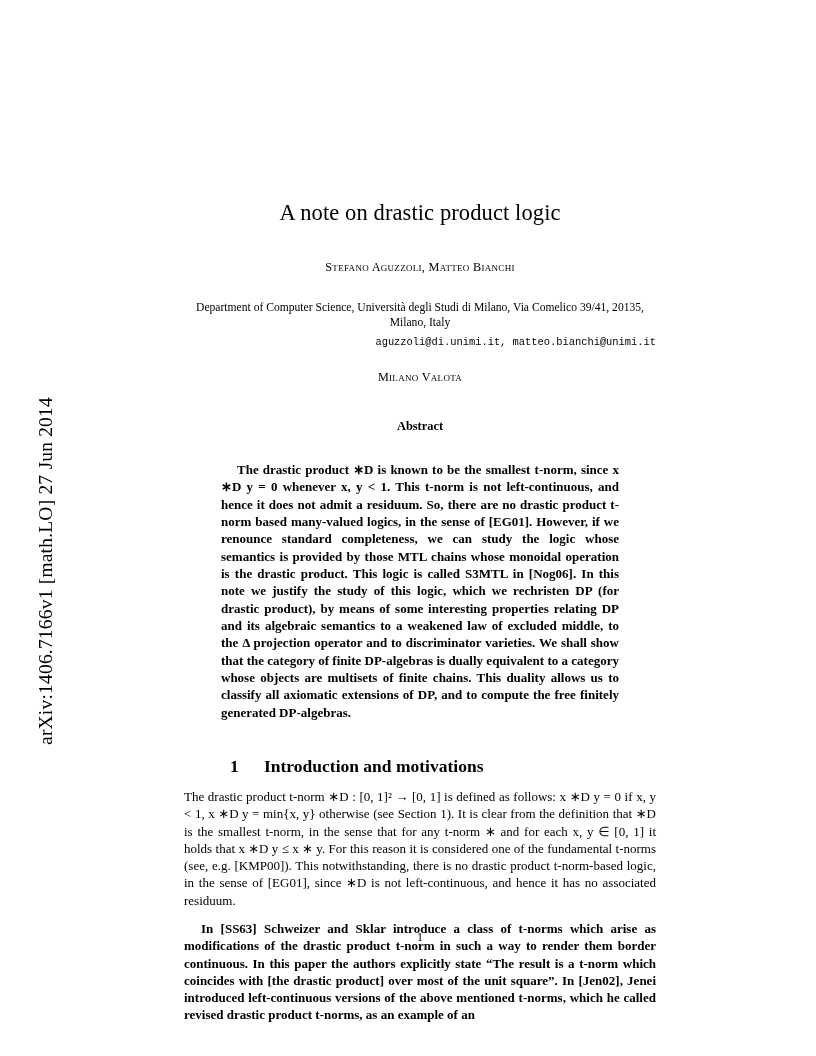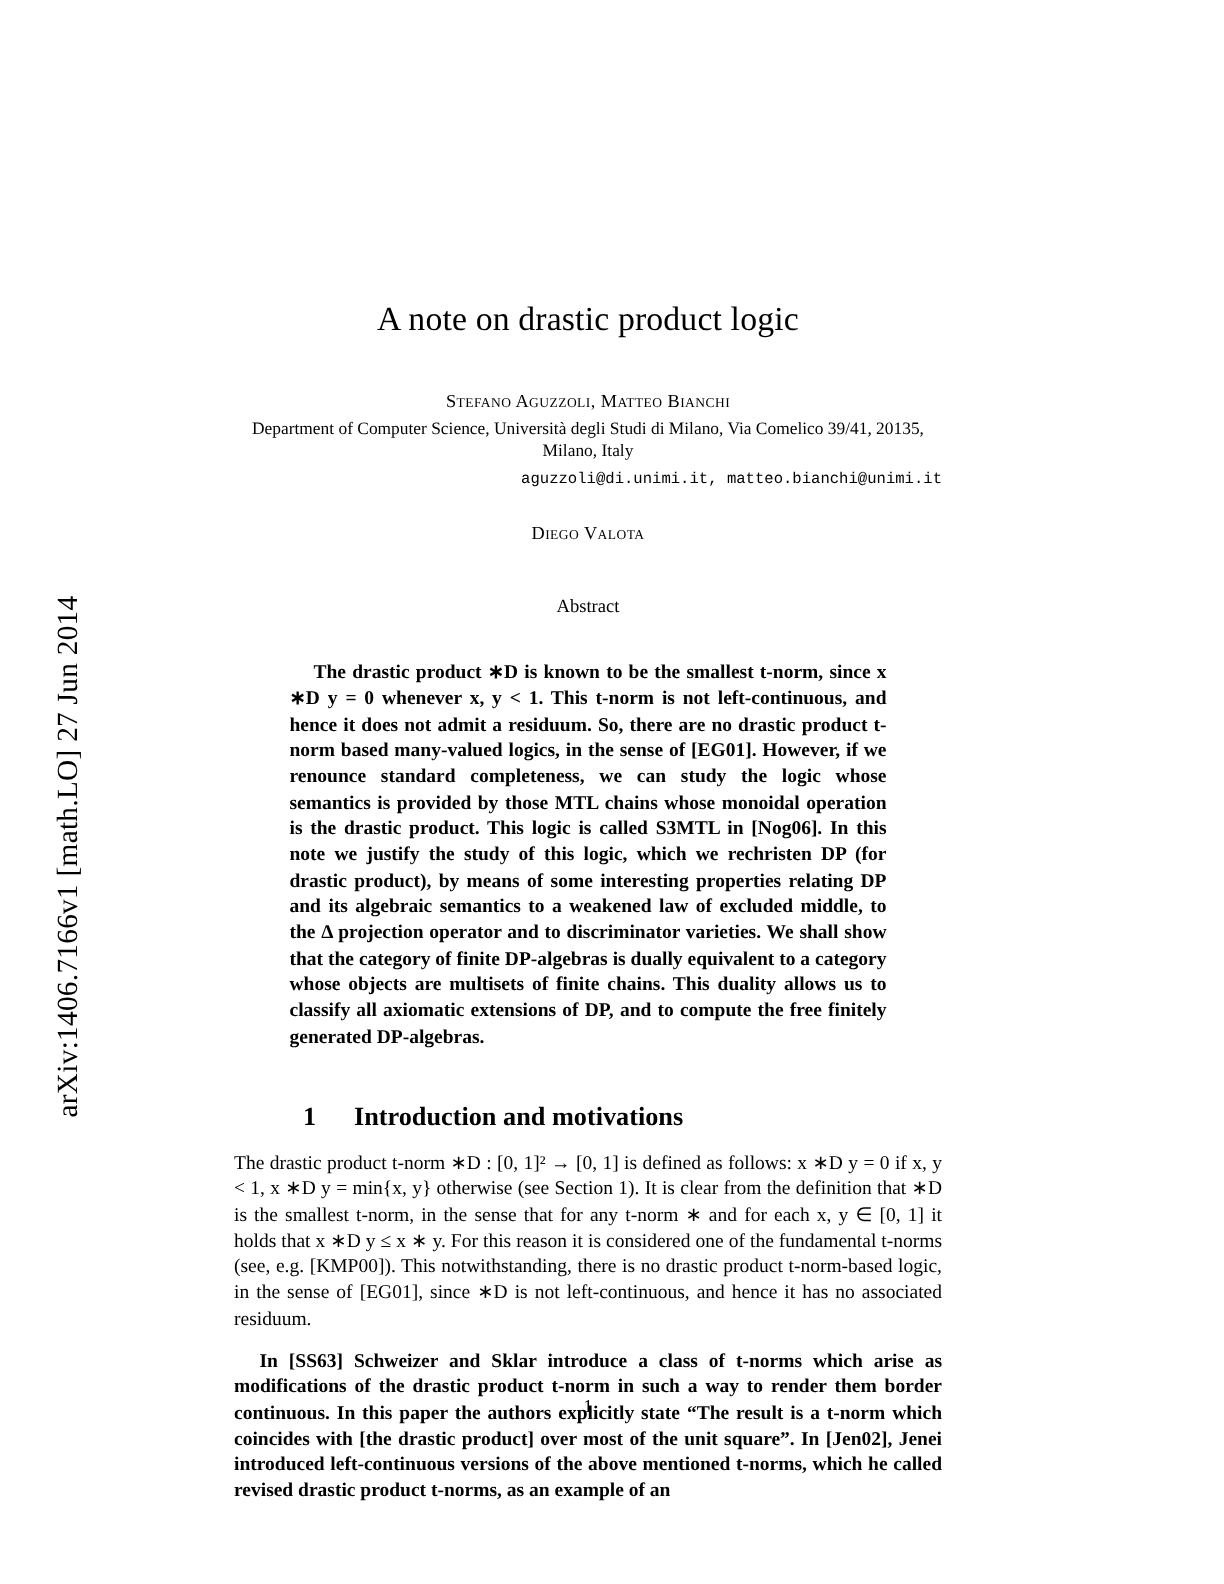--- a/index.html
+++ b/index.html
@@ -27,21 +27,21 @@
     transform-origin: center center;
     font-family: "Liberation Serif", serif;
     font-size: 19.5px;
     letter-spacing: 0.2px;
     white-space: nowrap;
     color: #000;
   }
 
   #page {
     position: absolute;
-    left: 156px;
+    left: 184px;
     top: 0;
     width: 472px;
     height: 1012px;
   }
 
   .title {
     margin-top: 200px;
     text-align: center;
     font-size: 22.5px;
     font-weight: normal;
@@ -50,21 +50,21 @@
 
   .authors {
     margin-top: 34px;
     text-align: center;
     font-size: 12.2px;
     font-variant: small-caps;
     letter-spacing: 0.3px;
   }
 
   .affil {
-    margin-top: 3px;
+    margin-top: 25px;
     text-align: center;
     font-size: 11.6px;
     line-height: 1.33;
   }
 
   .email {
     margin-top: 5px;
     text-align: right;
     font-family: Liberation Mono, monospace;
     font-size: 10.4px;
@@ -75,21 +75,21 @@
     text-align: center;
     font-size: 12.2px;
     font-variant: small-caps;
     letter-spacing: 0.3px;
   }
 
   .abstract-head {
     margin-top: 34px;
     text-align: center;
     font-size: 12.4px;
-    font-weight: normal;
+    font-weight: bold;
   }
 
   .abstract-body {
     margin: 27px auto 0 auto;
     width: 398px;
     font-size: 13px;
     line-height: 1.335;
     text-align: justify;
     text-justify: inter-word;
     text-indent: 16px;
@@ -136,21 +136,21 @@
 <div id="page">
 
   <h1 class="title">A note on drastic product logic</h1>
 
   <div class="authors">Stefano Aguzzoli, Matteo Bianchi</div>
 
   <div class="affil">Department of Computer Science, Università degli Studi di Milano, Via Comelico 39/41, 20135, Milano, Italy</div>
 
   <div class="email">aguzzoli@di.unimi.it, matteo.bianchi@unimi.it</div>
 
-  <div class="authors2">Diego Valota</div>
+  <div class="authors2">Milano Valota</div>
 
 
 
   <div class="abstract-head">Abstract</div>
 
   <div class="abstract-body">The drastic product ∗D is known to be the smallest t-norm, since x ∗D y = 0 whenever x, y &lt; 1. This t-norm is not left-continuous, and hence it does not admit a residuum. So, there are no drastic product t-norm based many-valued logics, in the sense of [EG01]. However, if we renounce standard completeness, we can study the logic whose semantics is provided by those MTL chains whose monoidal operation is the drastic product. This logic is called S3MTL in [Nog06]. In this note we justify the study of this logic, which we rechristen DP (for drastic product), by means of some interesting properties relating DP and its algebraic semantics to a weakened law of excluded middle, to the Δ projection operator and to discriminator varieties. We shall show that the category of finite DP-algebras is dually equivalent to a category whose objects are multisets of finite chains. This duality allows us to classify all axiomatic extensions of DP, and to compute the free finitely generated DP-algebras.</div>
 
   <div class="section-head">
     <span class="num">1</span><span>Introduction and motivations</span>
   </div>

